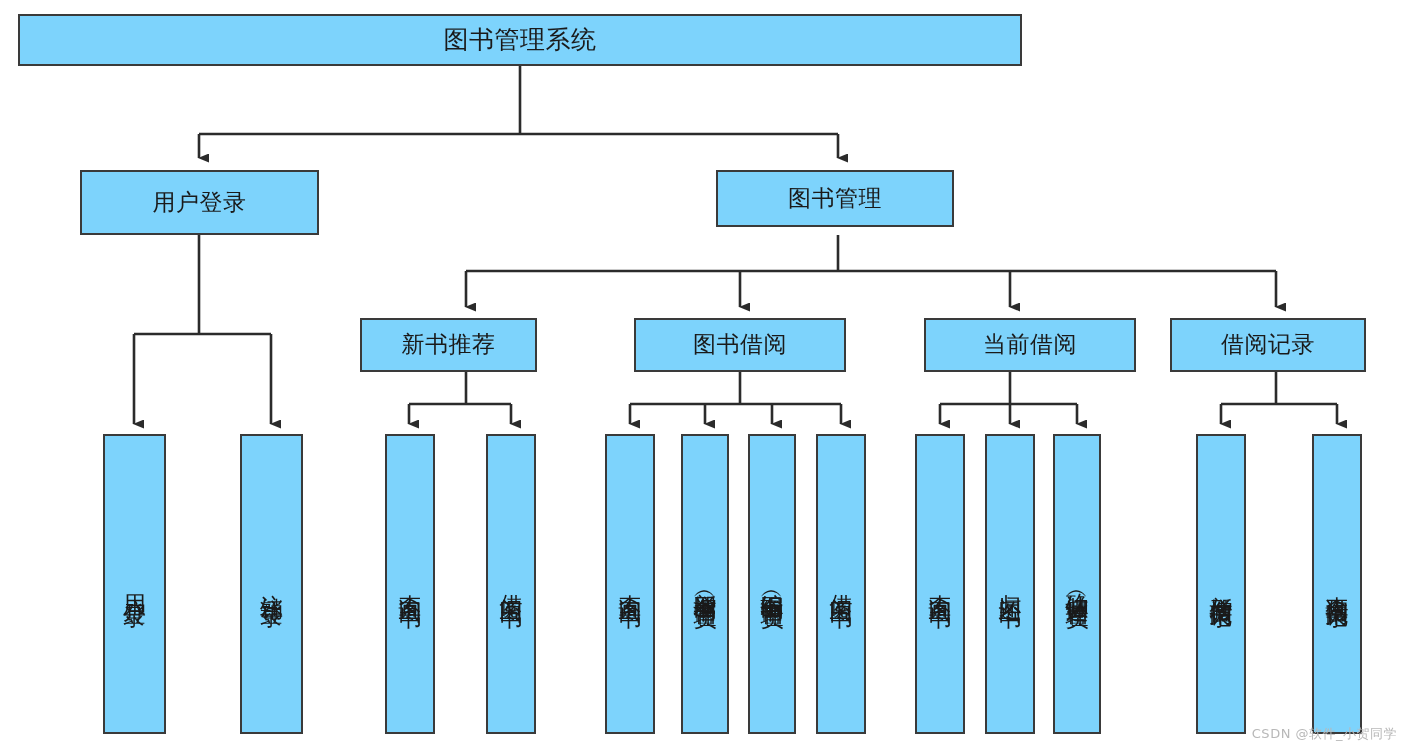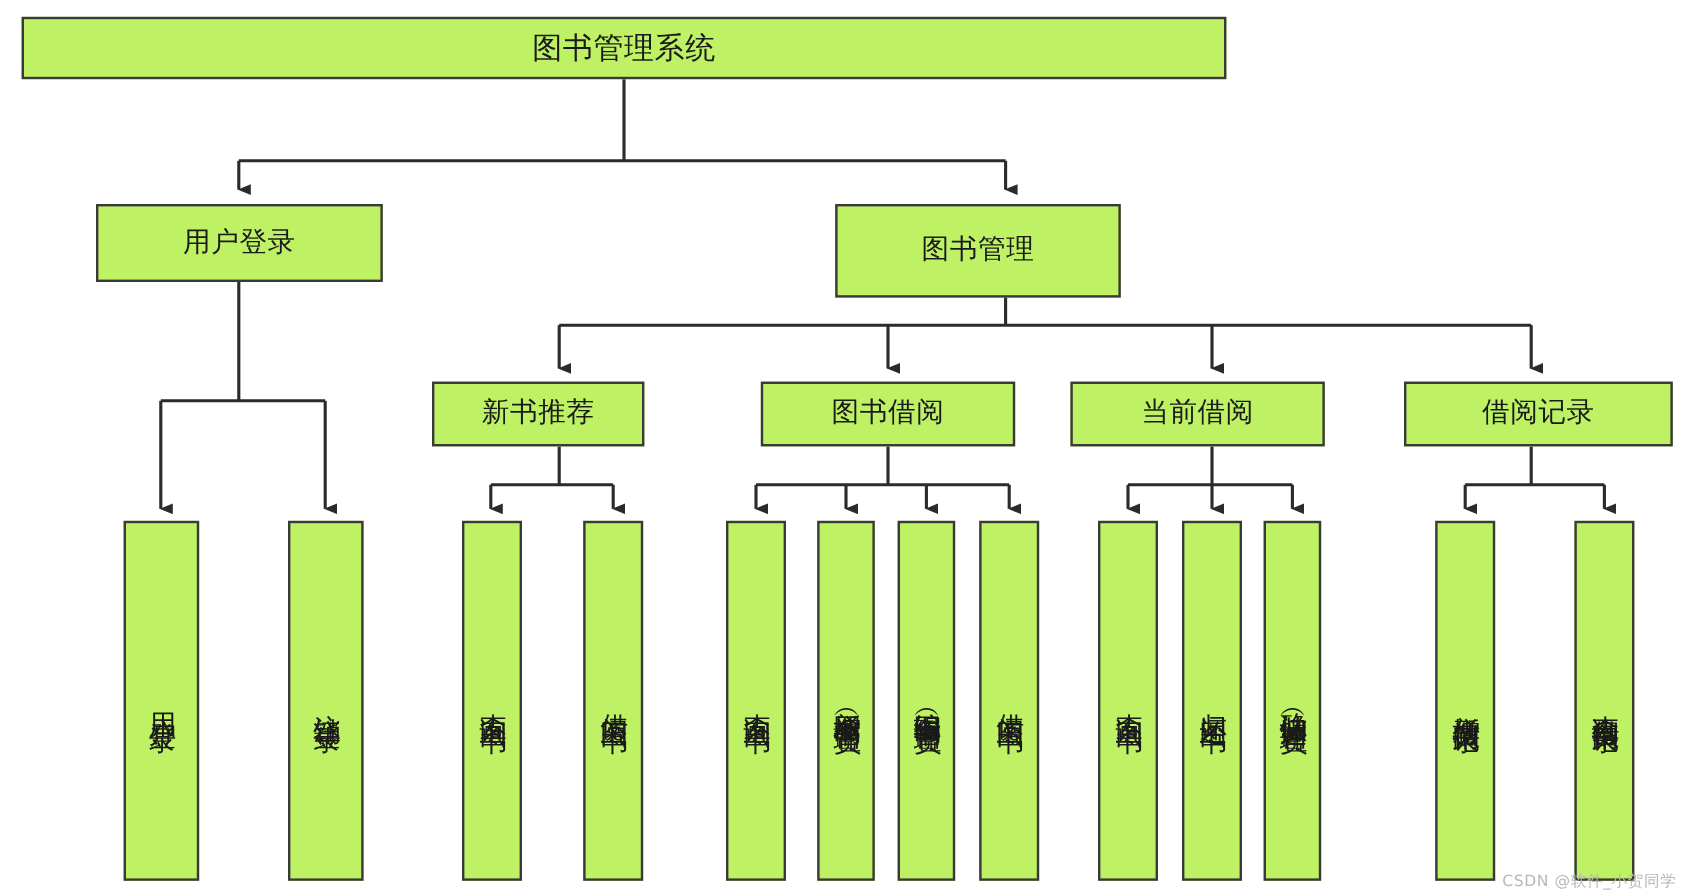--- a/index.html
+++ b/index.html
@@ -22,21 +22,21 @@
     position: absolute;
     left: 0;
     top: 0;
     width: 1405px;
     height: 747px;
     pointer-events: none;
   }
   .node {
     position: absolute;
     box-sizing: border-box;
-    background: #bef264;
+    background: #7dd3fc;
     border: 2px solid #3a3a3a;
     display: flex;
     align-items: center;
     justify-content: center;
     text-align: center;
     color: #1a1a1a;
   }
   .node-label {
     display: block;
     line-height: 1.18;
@@ -131,34 +131,34 @@
     </g>
   </svg>
 
   <div class="node node-root" style="left:18px; top:14px; width:1004px; height:52px;">
     <span class="node-label">图书管理系统</span>
   </div>
 
   <div class="node node-l1" style="left:80px; top:170px; width:239px; height:65px;">
     <span class="node-label">用户登录</span>
   </div>
-  <div class="node node-l1" style="left:696px; top:170px; width:238px; height:78px;">
+  <div class="node node-l1" style="left:716px; top:170px; width:238px; height:57px;">
     <span class="node-label">图书管理</span>
   </div>
 
   <div class="node node-l2" style="left:360px; top:318px; width:177px; height:54px;">
     <span class="node-label">新书推荐</span>
   </div>
   <div class="node node-l2" style="left:634px; top:318px; width:212px; height:54px;">
     <span class="node-label">图书借阅</span>
   </div>
-  <div class="node node-l2" style="left:892px; top:318px; width:212px; height:54px;">
+  <div class="node node-l2" style="left:924px; top:318px; width:212px; height:54px;">
     <span class="node-label">当前借阅</span>
   </div>
-  <div class="node node-l2" style="left:1170px; top:318px; width:224px; height:54px;">
+  <div class="node node-l2" style="left:1170px; top:318px; width:196px; height:54px;">
     <span class="node-label">借阅记录</span>
   </div>
 
   <div class="node node-leaf" style="left:103px; top:434px; width:63px; height:300px;">
     <span class="node-label">用户登录</span>
   </div>
   <div class="node node-leaf" style="left:240px; top:434px; width:63px; height:300px;">
     <span class="node-label">注销登录</span>
   </div>
 

